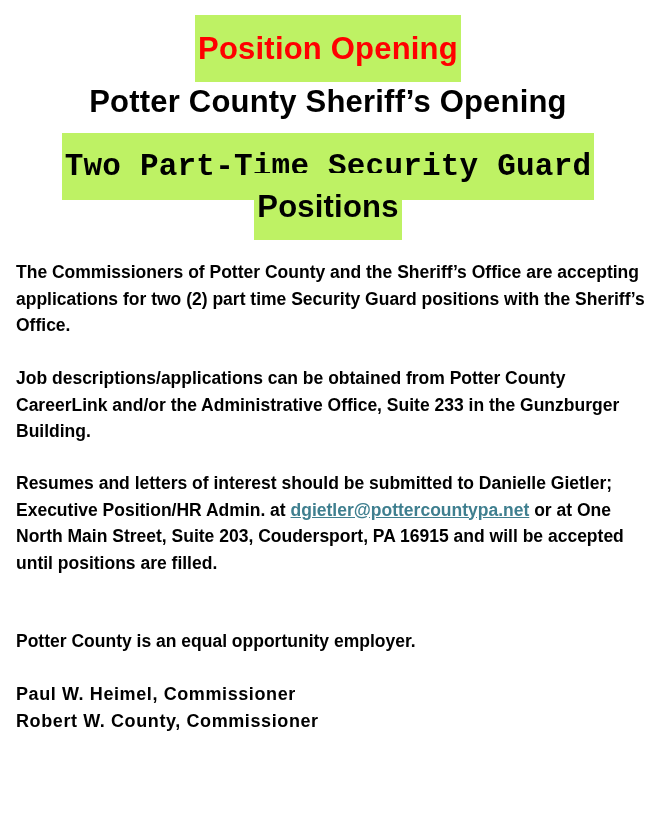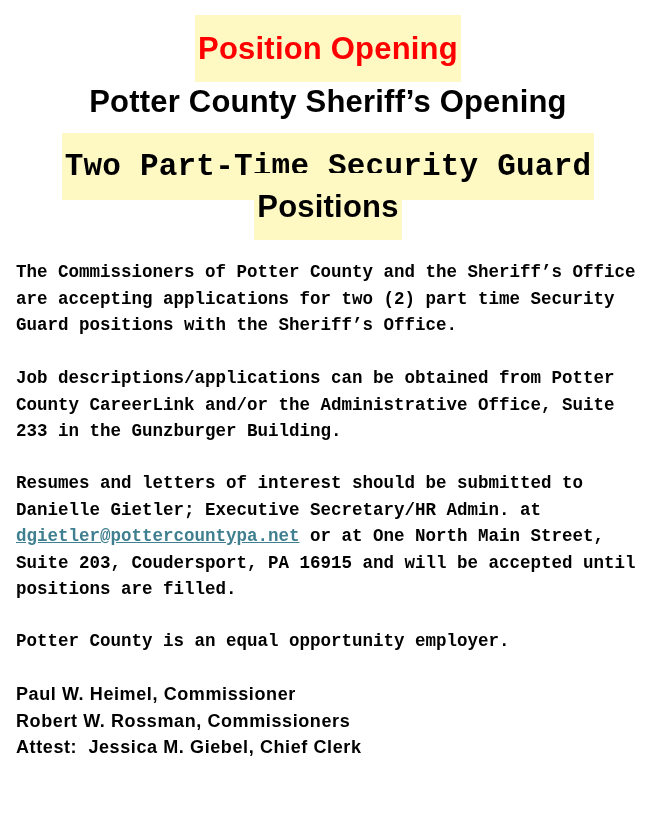--- a/index.html
+++ b/index.html
@@ -1,20 +1,20 @@
 <!DOCTYPE html>
 <html><head>
 <meta charset="utf-8">
 <style>
   html, body { margin: 0; padding: 0; background: #ffffff; }
   body { width: 656px; height: 833px; position: relative; overflow: hidden; font-family: "Liberation Sans", sans-serif; color: #000; }
   .h { position: absolute; left: 0; width: 656px; text-align: center; font-weight: bold; font-size: 31px; line-height: 53px; letter-spacing: 0.2px; }
-  .hl { background: #fef9c3; padding: 16px 3px; }
+  .hl { background: #bef264; padding: 16px 3px; }
   .red { color: #ff0000; }
-  .p { position: absolute; left: 16px; width: 630px; font-weight: bold; font-size: 17.5px; line-height: 26.5px; margin: 0; font-family: Liberation Mono, monospace; }
+  .p { position: absolute; left: 16px; width: 630px; font-weight: bold; font-size: 17.5px; line-height: 26.5px; margin: 0; }
   .link { color: #3f7f8f; text-decoration: underline; margin-top: 48px; }
   .sig { position: absolute; left: 16px; font-weight: bold; font-size: 18px; line-height: 26.5px; letter-spacing: 0.6px; }
   .sig div { white-space: pre; }
 </style>
 </head>
 <body>
 
 <div class="h" style="top:22px;">
   <span class="hl red">Position Opening</span>
 </div>
@@ -23,20 +23,19 @@
 </div>
 <div class="h" style="top:140px;font-family:Liberation Mono, monospace;">
   <span class="hl">Two Part-Time Security Guard</span>
 </div>
 <div class="h" style="top:180px;">
   <span class="hl">Positions</span>
 </div>
 
 <p class="p" style="top:259px;">The Commissioners of Potter County and the Sheriff’s Office are accepting applications for two (2) part time Security Guard positions with the Sheriff’s Office.</p>
 <p class="p" style="top:365px;">Job descriptions/applications can be obtained from Potter County CareerLink and/or the Administrative Office, Suite 233 in the Gunzburger Building.</p>
-<p class="p" style="top:470px;"><span>Resumes and letters of interest should be submitted to Danielle Gietler; Executive Secretary/HR Admin. at </span><a class="link">dgietler@pottercountypa.net</a><span> or at One North Main Street, Suite 203, Coudersport, PA 16915 and will be accepted until positions are filled.</span></p>
+<p class="p" style="top:470px;"><span>Resumes and letters of interest should be submitted to Danielle Gietler; Executive Position/HR Admin. at </span><a class="link">dgietler@pottercountypa.net</a><span> or at One North Main Street, Suite 203, Coudersport, PA 16915 and will be accepted until positions are filled.</span></p>
 <p class="p" style="top:628px;">Potter County is an equal opportunity employer.</p>
 
 <div class="sig" style="top:681px;">
   <div>Paul W. Heimel, Commissioner</div>
-  <div>Robert W. Rossman, Commissioners</div>
-  <div>Attest:  Jessica M. Giebel, Chief Clerk</div>
+  <div>Robert W. County, Commissioner</div>
 </div>
 
 </body></html>

